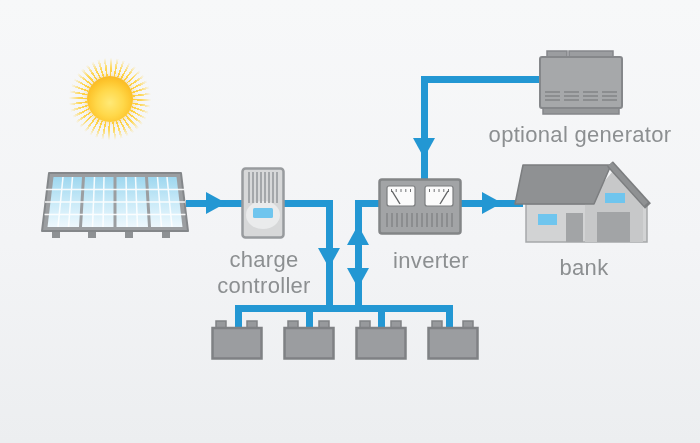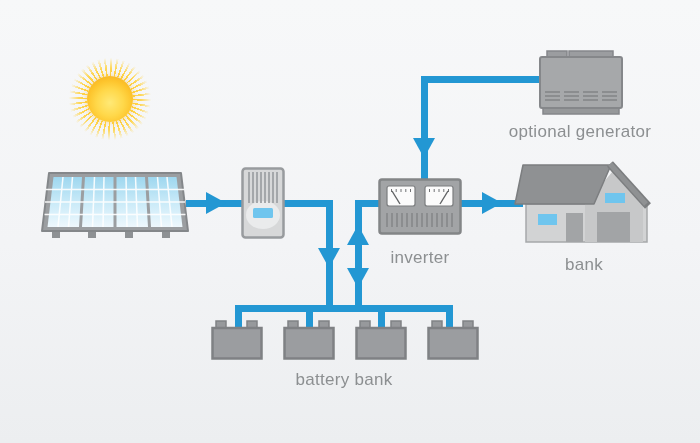--- a/index.html
+++ b/index.html
@@ -25,21 +25,21 @@
   .line{position:absolute;background:var(--accent-blue,#2397d3);}
   .arrow{position:absolute;width:0;height:0;}
   .arrow.right{border-top:11px solid transparent;border-bottom:11px solid transparent;border-left:20px solid var(--accent-blue,#2397d3);}
   .arrow.down{border-left:11px solid transparent;border-right:11px solid transparent;border-top:20px solid var(--accent-blue,#2397d3);}
   .arrow.up{border-left:11px solid transparent;border-right:11px solid transparent;border-bottom:20px solid var(--accent-blue,#2397d3);}
   
   .dev{position:absolute;}
   
   .lbl{
     position:absolute;transform:translateX(-50%);
-    color:var(--label-gray,#8c8f91);font-size:17px;letter-spacing:.3px;line-height:1.18;
+    color:var(--label-gray,#8c8f91);font-size:22px;letter-spacing:.3px;line-height:1.18;
     white-space:nowrap;text-align:center;
   }
   .lbl.wrap{white-space:normal;width:104px;}
 </style>
 </head>
 <body>
 
 <div class="canvas">
 
   <div class="sun">
@@ -203,18 +203,18 @@
     <rect x="5" y="1" width="10" height="8" fill="#97999c" stroke="#808285" stroke-width="1.5"></rect>
     <rect x="36" y="1" width="10" height="8" fill="#97999c" stroke="#808285" stroke-width="1.5"></rect>
     <rect x="1.5" y="8" width="49" height="30.5" fill="#9b9da0" stroke="#7f8184" stroke-width="2.5"></rect>
   </svg>
   <svg class="dev" style="left:427px;top:320px;" width="52" height="40" viewBox="0 0 52 40">
     <rect x="5" y="1" width="10" height="8" fill="#97999c" stroke="#808285" stroke-width="1.5"></rect>
     <rect x="36" y="1" width="10" height="8" fill="#97999c" stroke="#808285" stroke-width="1.5"></rect>
     <rect x="1.5" y="8" width="49" height="30.5" fill="#9b9da0" stroke="#7f8184" stroke-width="2.5"></rect>
   </svg>
 
-  <div class="lbl" style="left:420px;top:248px;">inverter</div>
+  <div class="lbl wrap" style="left:264px;top:247px;">charge controller</div>
+  <div class="lbl" style="left:431px;top:248px;">inverter</div>
   <div class="lbl" style="left:580px;top:122px;">optional generator</div>
   <div class="lbl" style="left:584px;top:255px;">bank</div>
-  <div class="lbl" style="left:344px;top:370px;">battery bank</div>
 
 </div>
 
 </body></html>

